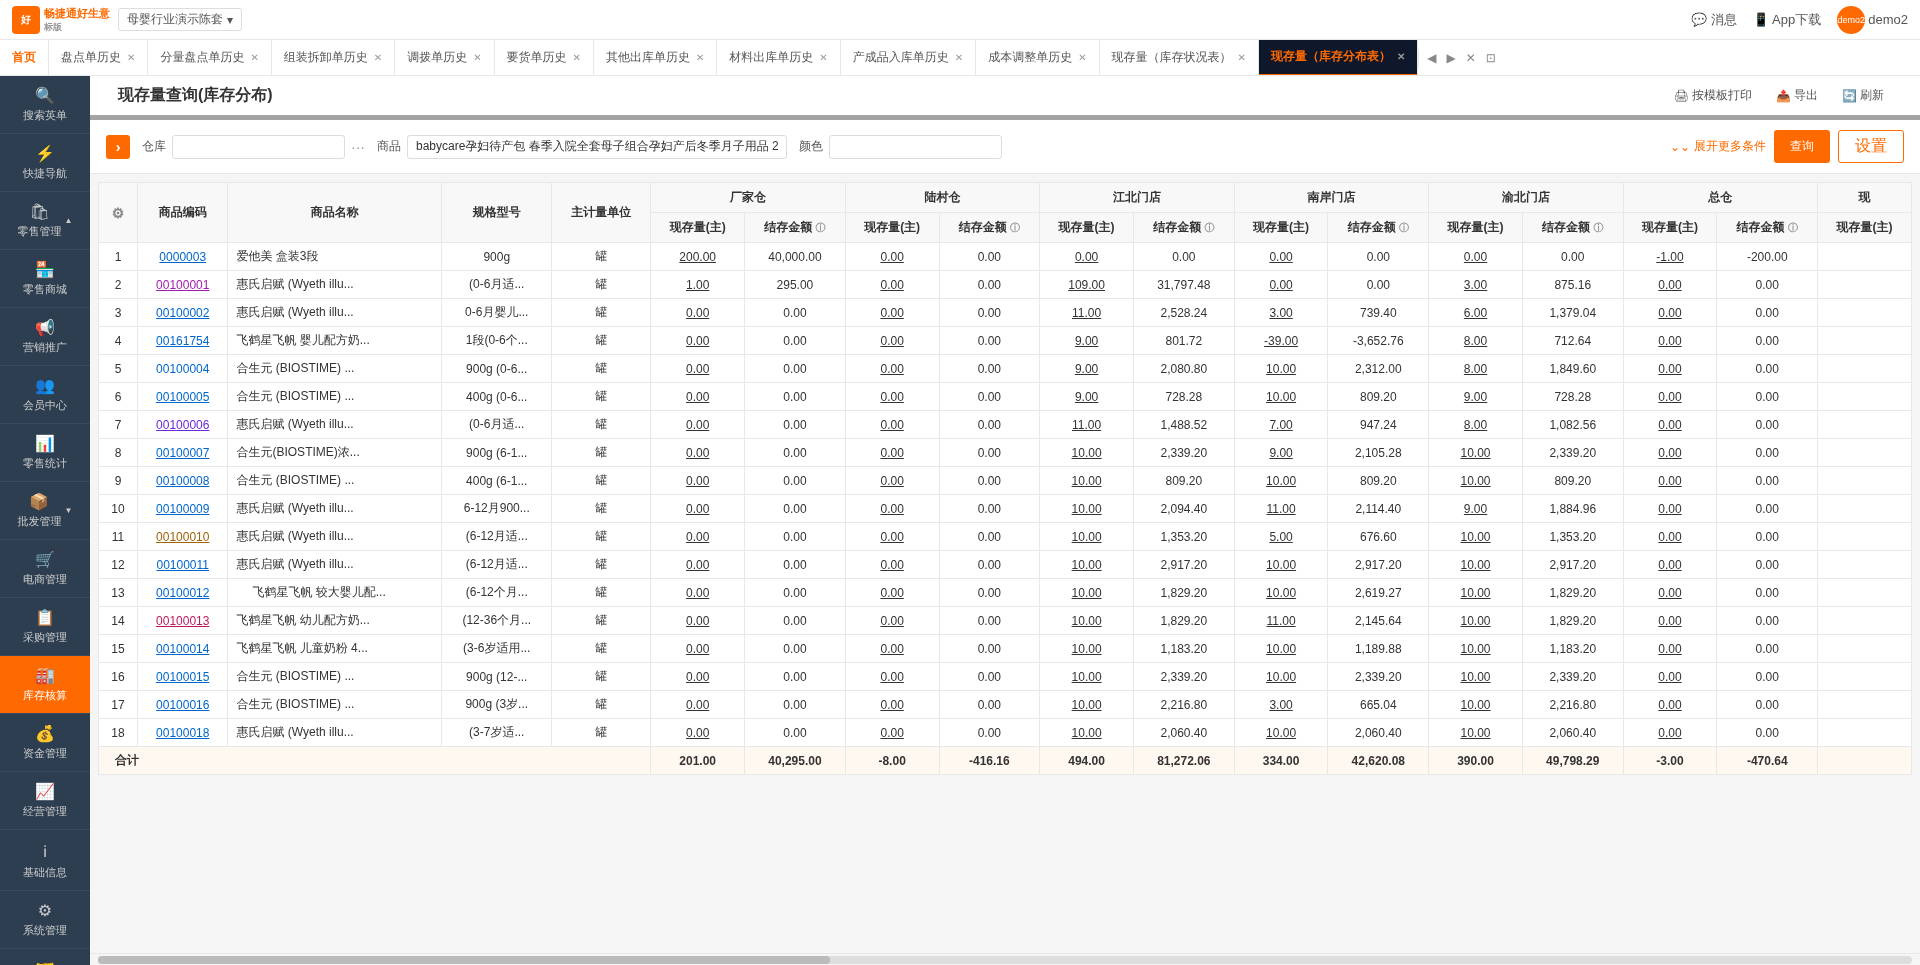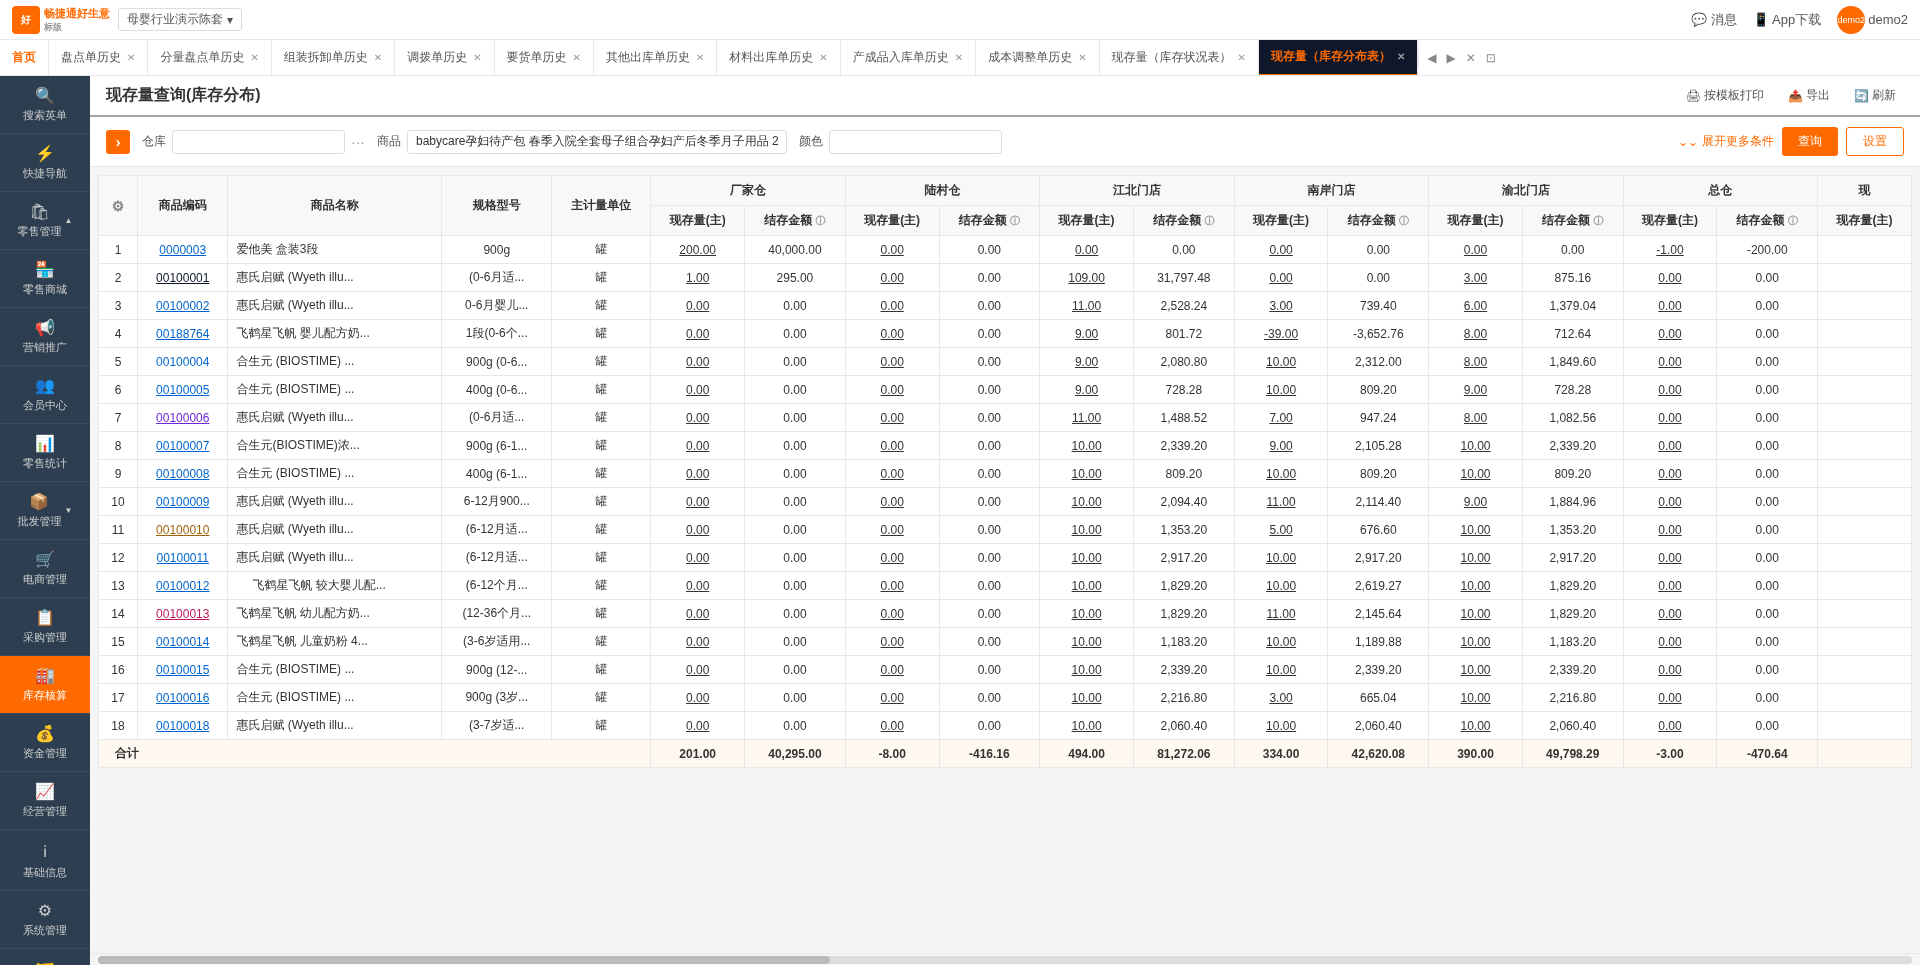--- a/index.html
+++ b/index.html
@@ -33,37 +33,37 @@
     .sidebar::-webkit-scrollbar { width: 0; }
     .sidebar-item { padding: 10px 4px; text-align: center; cursor: pointer; color: #ccc; font-size: 11px; border-bottom: 1px solid #3a4a5c; }
     .sidebar-item.active { background: #ff6a00; color: #fff; }
     .sidebar-item .s-icon { font-size: 16px; margin-bottom: 3px; }
     .sidebar-item.has-sub { display: flex; align-items: center; justify-content: center; gap: 3px; }
 
     
     .content { flex: 1; overflow: hidden; display: flex; flex-direction: column; background: #f5f5f5; }
 
     
-    .page-header { background: #fff; padding: 8px 16px; display: flex; align-items: center; justify-content: space-between; border-bottom: 2px solid #a3a3a3; }
+    .page-header { background: #fff; padding: 8px 28px; display: flex; align-items: center; justify-content: space-between; border-bottom: 5px solid #a3a3a3; }
     .page-title { font-size: 16px; font-weight: bold; color: #333; }
     .header-actions { display: flex; align-items: center; gap: 8px; }
     .btn-action { display: flex; align-items: center; gap: 3px; font-size: 12px; color: #555; cursor: pointer; padding: 3px 8px; }
 
     
     .search-bar { background: #fff; padding: 10px 16px; border-bottom: 1px solid #e8e8e8; display: flex; flex-wrap: wrap; align-items: center; gap: 12px; }
     .expand-btn { width: 24px; height: 24px; background: #ff6a00; color: #fff; border: none; border-radius: 3px; cursor: pointer; display: flex; align-items: center; justify-content: center; font-size: 14px; font-weight: bold; }
     .field-group { display: flex; align-items: center; gap: 6px; }
     .field-label { font-size: 12px; color: #555; white-space: nowrap; }
     .field-input { border: 1px solid #ddd; border-radius: 3px; padding: 4px 8px; font-size: 12px; color: #333; min-width: 80px; }
     .field-input-wide { border: 1px solid #ddd; border-radius: 3px; padding: 4px 8px; font-size: 12px; color: #333; width: 380px; }
     .field-dots { color: #999; font-size: 14px; cursor: pointer; }
     .expand-conditions { display: flex; align-items: center; gap: 4px; color: #ff6a00; cursor: pointer; font-size: 12px; }
     .search-actions { display: flex; gap: 8px; }
     .btn-search { background: #ff6a00; color: #fff; border: none; border-radius: 3px; padding: 5px 16px; cursor: pointer; font-size: 12px; }
-    .btn-settings { border: 1px solid #ff6a00; color: #ff6a00; background: #fff; border-radius: 3px; padding: 5px 16px; cursor: pointer; font-size: 12px; }
+    .btn-settings { border: 1px solid #ff6a00; color: #ff6a00; background: #fff; border-radius: 3px; padding: 5px 16px; cursor: pointer; font-size: 16px; }
 
     
     .table-container { flex: 1; overflow: auto; padding: 8px; }
     .data-table { width: 100%; border-collapse: collapse; background: #fff; font-size: 12px; }
     .data-table th { background: #f8f8f8; border: 1px solid #e8e8e8; padding: 6px 8px; text-align: center; font-weight: bold; color: #333; white-space: nowrap; position: sticky; top: 0; z-index: 2; }
     .data-table td { border: 1px solid #e8e8e8; padding: 5px 8px; text-align: center; white-space: nowrap; color: #333; }
     .data-table tr.summary td { background: #fff8f0; font-weight: bold; }
     .col-num { color: #0066cc; text-decoration: underline; cursor: pointer; }
     .col-neg { color: #ff0000; }
     .col-neg-underline { color: #ff0000; text-decoration: underline; cursor: pointer; }
@@ -302,21 +302,21 @@
     <td class="col-num">0.00</td>
     <td class="">0.00</td>
     <td class="col-num">0.00</td>
     <td>0.00</td>
     <td class="col-neg-underline">-1.00</td>
     <td class="col-neg">-200.00</td>
     <td></td>
   </tr>
             <tr>
     <td>2</td>
-    <td style="color:#0f172a;text-decoration:underline;cursor:pointer;">00100001</td>
+    <td style="color:#a21caf;text-decoration:underline;cursor:pointer;">00100001</td>
     <td style="text-align:left;">惠氏启赋 (Wyeth illu...</td>
     <td>(0-6月适...</td>
     <td>罐</td>
     <td class="col-num">1.00</td>
     <td>295.00</td>
     <td class="col-num">0.00</td>
     <td>0.00</td>
     <td class="col-num">109.00</td>
     <td>31,797.48</td>
     <td class="col-num">0.00</td>
@@ -342,21 +342,21 @@
     <td class="col-num">3.00</td>
     <td class="">739.40</td>
     <td class="col-num">6.00</td>
     <td>1,379.04</td>
     <td class="col-num">0.00</td>
     <td class="">0.00</td>
     <td></td>
   </tr>
             <tr>
     <td>4</td>
-    <td style="color:#0066cc;text-decoration:underline;cursor:pointer;">00188764</td>
+    <td style="color:#0066cc;text-decoration:underline;cursor:pointer;">00161754</td>
     <td style="text-align:left;">飞鹤星飞帆 婴儿配方奶...</td>
     <td>1段(0-6个...</td>
     <td>罐</td>
     <td class="col-num">0.00</td>
     <td>0.00</td>
     <td class="col-num">0.00</td>
     <td>0.00</td>
     <td class="col-num">9.00</td>
     <td>801.72</td>
     <td class="col-neg-underline">-39.00</td>

